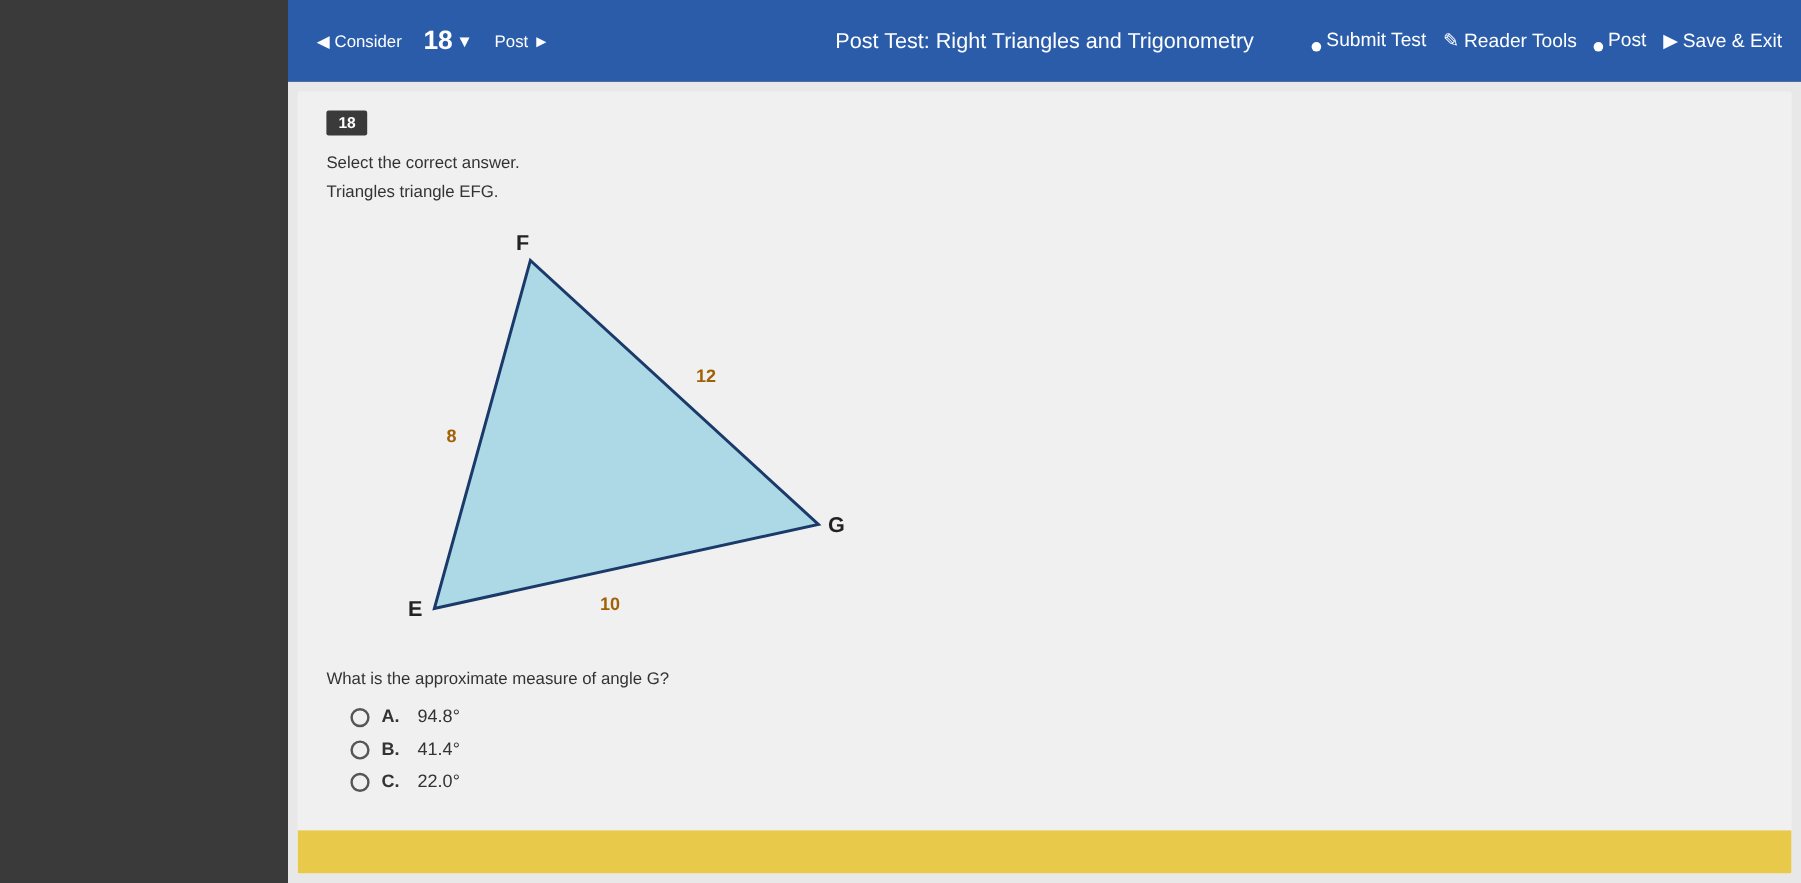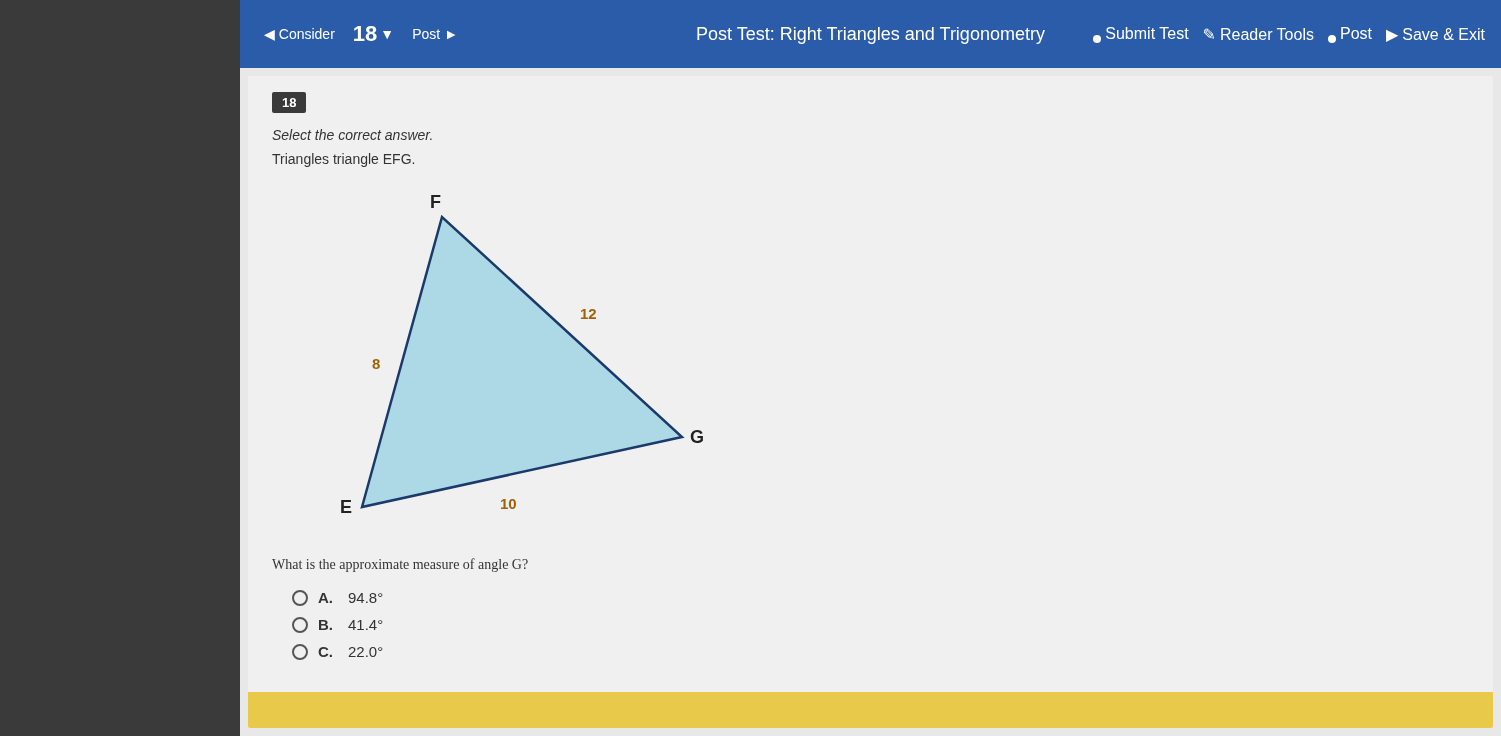--- a/index.html
+++ b/index.html
@@ -123,21 +123,20 @@
       padding: 3px 10px;
       border-radius: 2px;
       display: inline-block;
       margin-bottom: 14px;
     }
 
     .instruction-text {
       font-size: 14px;
       color: #333;
       margin-bottom: 8px;
-      font-style: italic;
     }
 
     .consider-text {
       font-size: 14px;
       color: #333;
       margin-bottom: 20px;
     }
 
     .triangle-container {
       position: relative;
@@ -164,21 +163,20 @@
       font-size: 15px;
       font-weight: bold;
       color: #a16207;
     }
 
     .question-text {
       font-size: 14px;
       color: #333;
       margin-top: 0;
       margin-bottom: 16px;
-      font-family: Liberation Serif, serif;
     }
 
     .answer-options {
       display: flex;
       flex-direction: column;
       gap: 10px;
       padding-left: 20px;
     }
 
     .answer-option {

